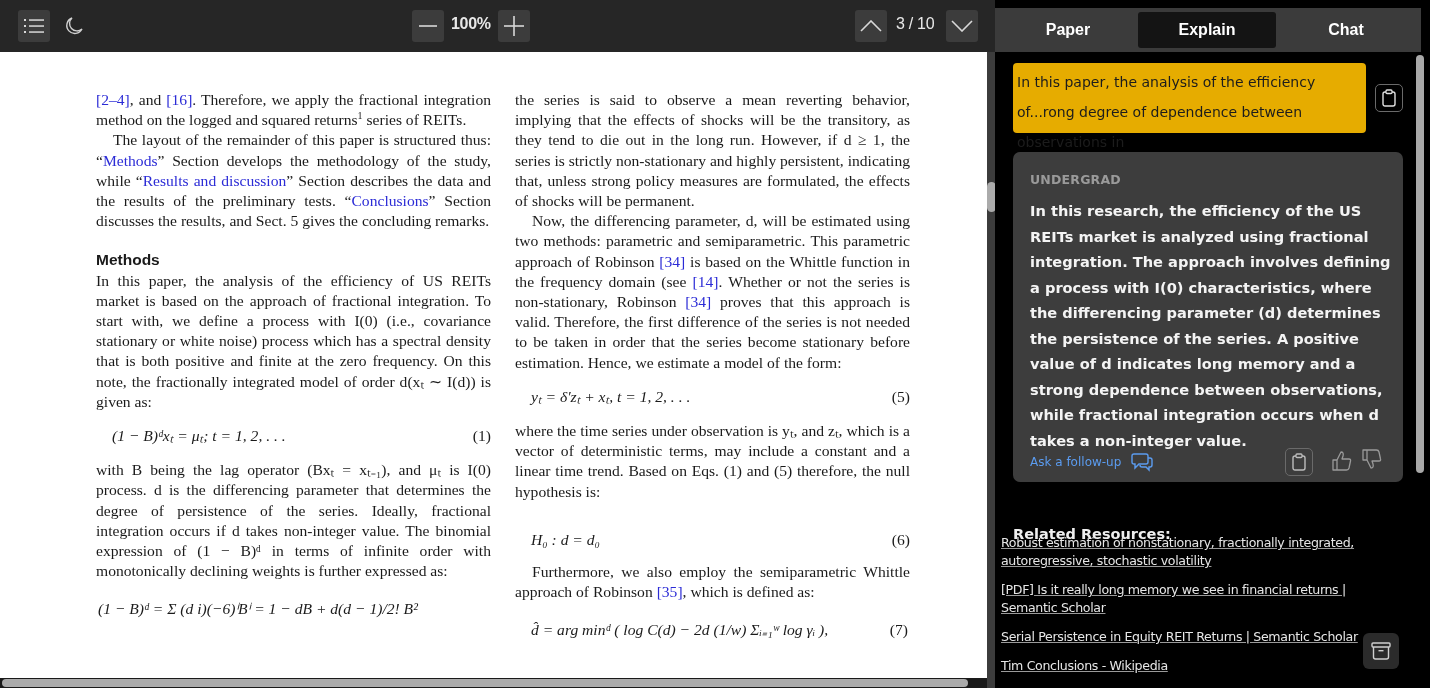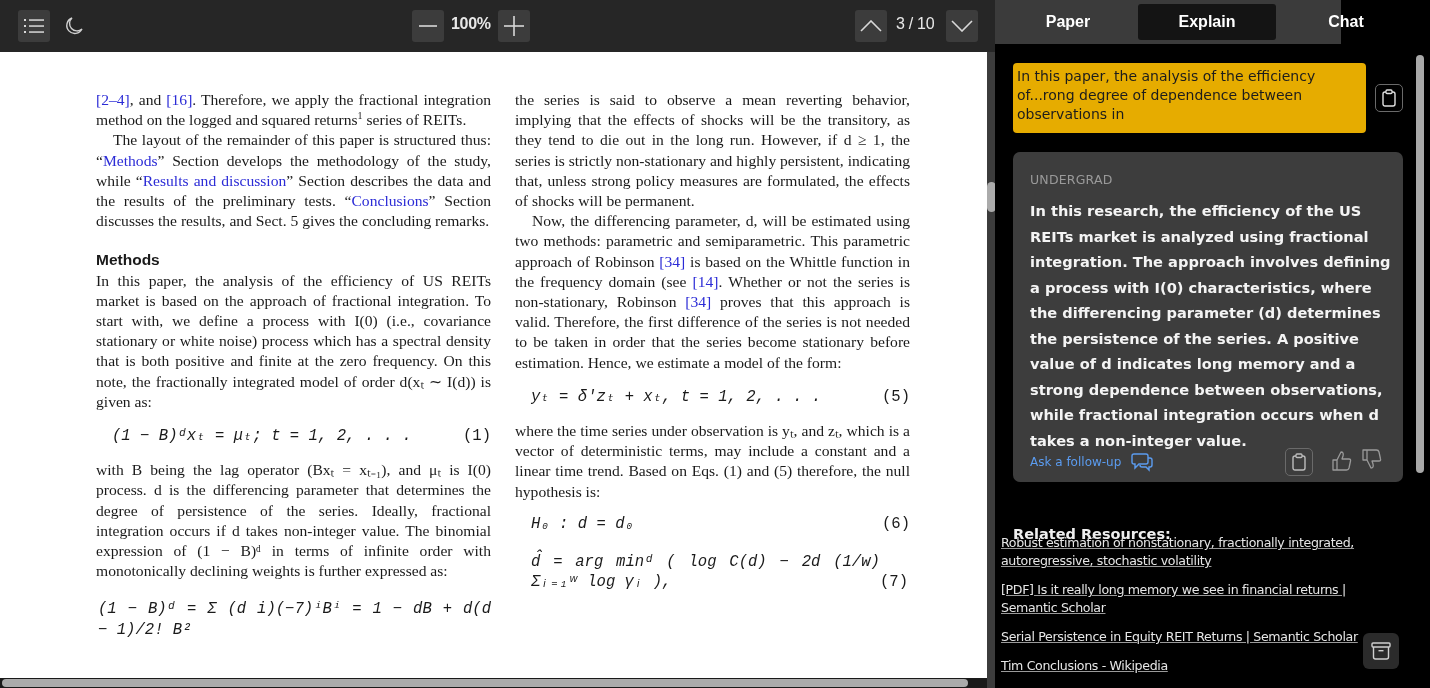--- a/index.html
+++ b/index.html
@@ -20,37 +20,37 @@
   .hscroll-track { position: absolute; left: 0; top: 678px; width: 987px; height: 10px; background: #1a1a1a; }
   .hscroll-thumb { position: absolute; left: 2px; top: 679px; width: 966px; height: 8px; background: #ababab; border-radius: 4px; }
 
   .col { position: absolute; top: 38px; font-family: "Liberation Serif", serif; font-size: 15.6px; line-height: 20.2px; color: #1a1a1a; text-align: justify; }
   .col.left { left: 96px; width: 395px; }
   .col.right { left: 515px; width: 395px; }
   .col p { margin: 0; }
   .col p.indent { text-indent: 17px; }
   .col a { color: #2b2bd6; text-decoration: none; }
   .col .h { font-family: "Liberation Sans", sans-serif; font-weight: bold; font-size: 15.5px; margin-top: 19px; }
-  .eq { display: flex; justify-content: space-between; align-items: flex-end; margin: 10px 0 10px 0; font-family: Liberation Mono, monospace; font-style: italic; }
+  .eq { display: flex; justify-content: space-between; align-items: flex-end; margin: 10px 0 10px 0; font-family: Liberation Serif, serif; font-style: italic; }
   .eq .lhs { padding-left: 16px; }
   .eq .num { font-style: normal; }
   sup { font-size: 10px; line-height: 0; }
 
   
   .panel { position: absolute; left: 995px; top: 0; width: 435px; height: 688px; background: #000; }
-  .tabbar { position: absolute; left: 0; top: 0; width: 346px; height: 44px; background: #3b3b3b; }
+  .tabbar { position: absolute; left: 0; top: 8px; width: 426px; height: 44px; background: #3b3b3b; }
   .tab { position: absolute; top: 4px; width: 138px; height: 36px; display: flex; align-items: center; justify-content: center; color: #fff; font-family: "Liberation Sans", sans-serif; font-weight: bold; font-size: 16px; border-radius: 3px; cursor: pointer; }
   .tab.active { background: #141414; }
   .rscroll-thumb { position: absolute; left: 421px; top: 55px; width: 8px; height: 418px; background: #a8a8a8; border-radius: 4px; }
 
-  .quote { position: absolute; left: 18px; top: 63px; width: 353px; height: 70px; background: #e6ac00; border-radius: 4px; padding: 4px 4px 0 4px; color: #1c1c1c; font-family: "DejaVu Sans", sans-serif; font-size: 14px; line-height: 19px; }
+  .quote { position: absolute; left: 18px; top: 63px; width: 353px; height: 70px; background: #e6ac00; border-radius: 4px; padding: 4px 4px 0 4px; color: #1c1c1c; font-family: "DejaVu Sans", sans-serif; font-size: 14px; line-height: 30px; }
   .icon-btn { position: absolute; width: 28px; height: 28px; border: 1px solid #6a6a6a; border-radius: 5px; display: flex; align-items: center; justify-content: center; cursor: pointer; }
 
   .card { position: absolute; left: 18px; top: 152px; width: 390px; height: 330px; background: #3d3d3d; border-radius: 7px; }
-  .level { position: absolute; left: 17px; top: 20px; color: #9a9a9a; font-family: "DejaVu Sans", sans-serif; font-weight: normal; font-size: 12.5px; letter-spacing: 0.2px; }
+  .level { position: absolute; left: 17px; top: 20px; color: #9a9a9a; font-family: "DejaVu Sans", sans-serif; font-weight: bold; font-size: 12.5px; letter-spacing: 0.2px; }
   .explain { position: absolute; left: 17px; top: 46px; width: 362px; color: #f4f4f4; font-family: "DejaVu Sans", sans-serif; font-weight: bold; font-size: 14.6px; line-height: 25.5px; }
   .followup { position: absolute; left: 17px; top: 300px; display: flex; align-items: center; color: #5b9cf0; font-family: "DejaVu Sans", sans-serif; font-size: 12px; cursor: pointer; }
   .followup svg { margin-left: 10px; }
 
   .related-title { position: absolute; left: 18px; top: 526px; color: #efefef; font-family: "DejaVu Sans", sans-serif; font-weight: bold; font-size: 14.5px; }
   .related-list { position: absolute; left: 6px; top: 534px; width: 370px; }
   .related-list a { display: block; color: #e6e6e6; font-family: "DejaVu Sans", sans-serif; font-size: 12.6px; line-height: 18px; text-decoration: underline; text-decoration-color: #9a9a9a; margin-bottom: 11px; letter-spacing: -0.35px; cursor: pointer; }
 
   .archive-btn { position: absolute; left: 368px; top: 633px; width: 36px; height: 36px; background: #2b2b2b; border-radius: 6px; display: flex; align-items: center; justify-content: center; cursor: pointer; }
 </style>
@@ -109,36 +109,37 @@
       <p><a>[2–4]</a><span>, and </span><a>[16]</a><span>. Therefore, we apply the fractional integration method on the logged and squared returns</span><sup>1</sup><span> series of REITs.</span></p>
       <p class="indent"><span>The layout of the remainder of this paper is structured thus: “</span><a>Methods</a><span>” Section develops the methodology of the study, while “</span><a>Results and discussion</a><span>” Section describes the data and the results of the preliminary tests. “</span><a>Conclusions</a><span>” Section discusses the results, and Sect. 5 gives the concluding remarks.</span></p>
       <div class="h">Methods</div>
       <p>In this paper, the analysis of the efficiency of US REITs market is based on the approach of fractional integration. To start with, we define a process with I(0) (i.e., covariance stationary or white noise) process which has a spectral density that is both positive and finite at the zero frequency. On this note, the fractionally integrated model of order d(xₜ ∼ I(d)) is given as:</p>
       <div class="eq" style="margin-top:14px; margin-bottom:14px;">
         <span class="lhs">(1 − B)ᵈxₜ = μₜ; t = 1, 2, . . .</span>
         <span class="num">(1)</span>
       </div>
       <p>with B being the lag operator (Bxₜ = xₜ₋₁), and μₜ is I(0) process. d is the differencing parameter that determines the degree of persistence of the series. Ideally, fractional integration occurs if d takes non-integer value. The binomial expression of (1 − B)ᵈ in terms of infinite order with monotonically declining weights is further expressed as:</p>
       <div class="eq" style="margin-top:18px; justify-content:flex-start;">
-        <span style="padding-left:2px;">(1 − B)ᵈ = Σ (d i)(−7)ⁱBⁱ = 1 − dB + d(d − 1)/2! B²</span>
+        <span style="padding-left:2px;">(1 − B)ᵈ = Σ (d i)(−6)ⁱBⁱ = 1 − dB + d(d − 1)/2! B²</span>
       </div>
     </div>
 
     <div class="col right">
       <p>the series is said to observe a mean reverting behavior, implying that the effects of shocks will be the transitory, as they tend to die out in the long run. However, if d ≥ 1, the series is strictly non-stationary and highly persistent, indicating that, unless strong policy measures are formulated, the effects of shocks will be permanent.</p>
       <p class="indent"><span>Now, the differencing parameter, d, will be estimated using two methods: parametric and semiparametric. This parametric approach of Robinson </span><a>[34]</a><span> is based on the Whittle function in the frequency domain (see </span><a>[14]</a><span>. Whether or not the series is non-stationary, Robinson </span><a>[34]</a><span> proves that this approach is valid. Therefore, the first difference of the series is not needed to be taken in order that the series become stationary before estimation. Hence, we estimate a model of the form:</span></p>
       <div class="eq" style="margin-top:14px; margin-bottom:14px;">
         <span class="lhs">yₜ = δ′zₜ + xₜ, t = 1, 2, . . .</span>
         <span class="num">(5)</span>
       </div>
       <p>where the time series under observation is yₜ, and zₜ, which is a vector of deterministic terms, may include a constant and a linear time trend. Based on Eqs. (1) and (5) therefore, the null hypothesis is:</p>
-      <div class="eq" style="margin-top:12px; margin-bottom:12px;">
+      <div class="eq" style="margin-top:28px; margin-bottom:12px;">
         <span class="lhs">H₀ : d = d₀</span>
         <span class="num">(6)</span>
       </div>
+      <p class="indent"><span>Furthermore, we also employ the semiparametric Whittle approach of Robinson </span><a>[35]</a><span>, which is defined as:</span></p>
       <div class="eq" style="margin-top:18px;">
         <span class="lhs">d̂ = arg minᵈ ( log C(d) − 2d (1/w) Σᵢ₌₁ʷ log γᵢ ),</span>
         <span class="num" style="padding-right:2px;">(7)</span>
       </div>
     </div>
   </div>
 
   <div class="vscroll-track"></div>
   <div class="vscroll-thumb"></div>
   <div class="hscroll-track"></div>

